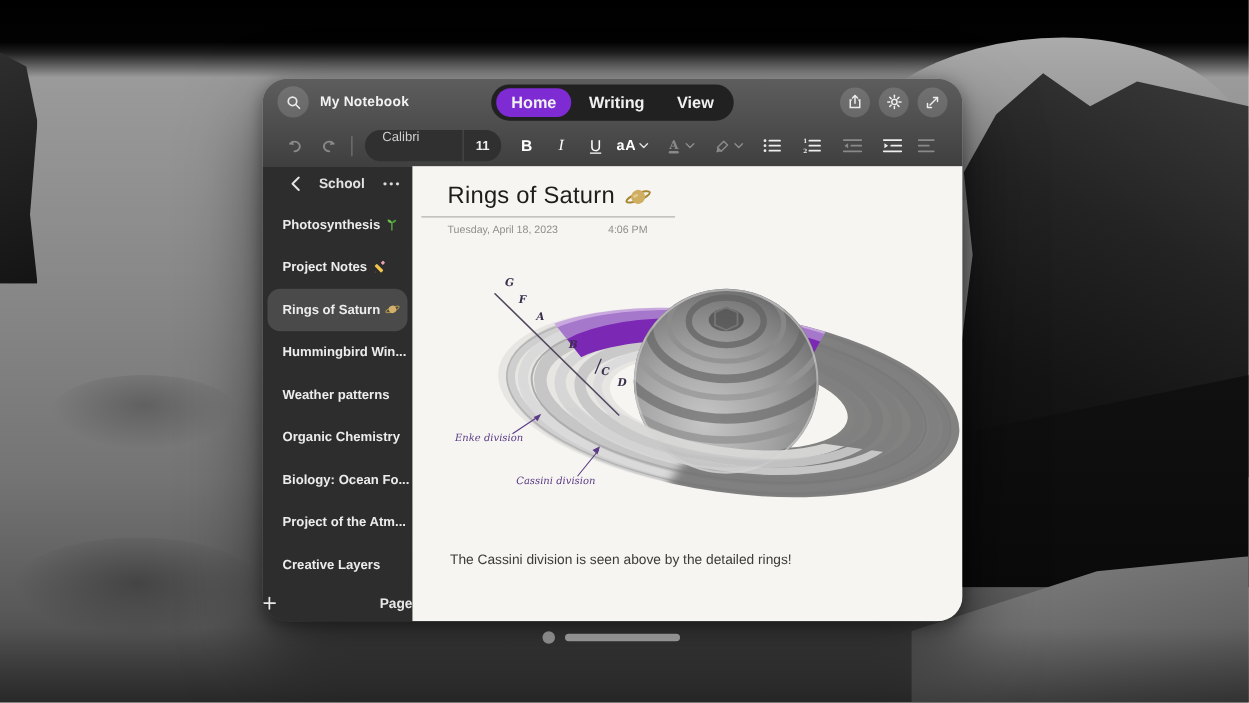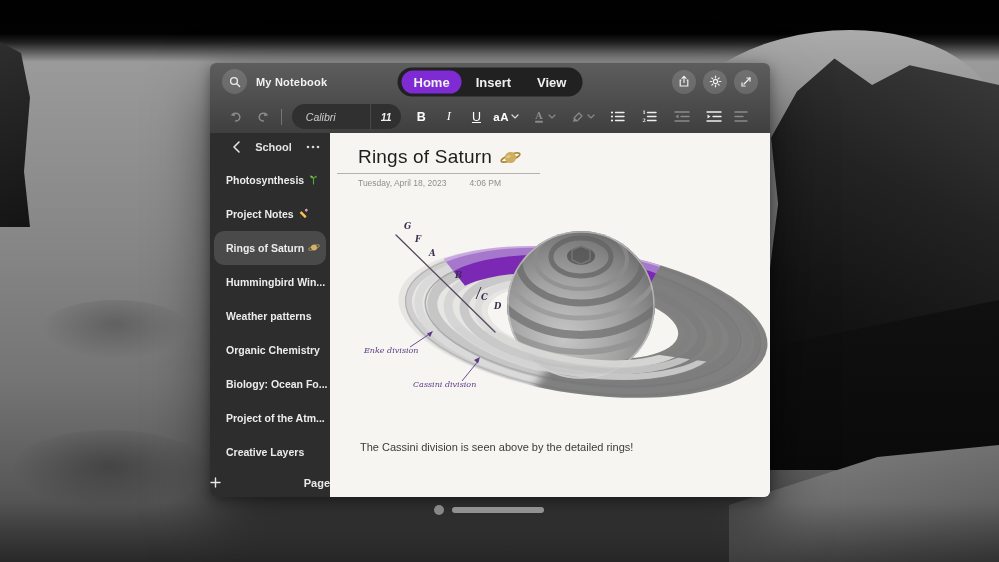--- a/index.html
+++ b/index.html
@@ -22,21 +22,21 @@
     background:linear-gradient(160deg,#2e2e2e,#141414); clip-path:polygon(0 0, 70% 6%, 100% 30%, 80% 70%, 100% 100%, 0 100%); }
   .crater1 { position:absolute; left:40px; top:300px; width:150px; height:60px; border-radius:50%;
     background:radial-gradient(ellipse at 50% 40%, rgba(0,0,0,.22), transparent 70%); }
   .crater2 { position:absolute; left:10px; top:430px; width:200px; height:80px; border-radius:50%;
     background:radial-gradient(ellipse at 50% 45%, rgba(0,0,0,.28), transparent 70%); }
   .ground-dark { position:absolute; left:0; bottom:0; width:100%; height:60px;
     background:linear-gradient(180deg, transparent, rgba(0,0,0,.35)); }
 
   
   .window { position:absolute; left:210px; top:63px; width:560px; height:434px;
-    border-radius:6px; overflow:hidden; box-shadow:0 30px 60px rgba(0,0,0,.55), 0 4px 14px rgba(0,0,0,.4);
+    border-radius:20px; overflow:hidden; box-shadow:0 30px 60px rgba(0,0,0,.55), 0 4px 14px rgba(0,0,0,.4);
     display:flex; flex-direction:column; }
 
   .toolbar { height:70px; flex:0 0 70px; background:linear-gradient(180deg,#5d5d5d 0%,#4d4d4d 55%,#3f3f3f 100%); }
   .tb-row1 { height:37px; display:flex; align-items:center; padding:0 12px; position:relative; }
   .tb-row2 { height:33px; display:flex; align-items:center; padding:0 18px; }
 
   .search-circle { width:25px; height:25px; border-radius:50%; background:rgba(255,255,255,.14);
     display:flex; align-items:center; justify-content:center; flex:0 0 auto; }
   .notebook-label { color:#f2f2f2; font-size:11px; font-weight:700; margin-left:9px; letter-spacing:.2px; }
 
@@ -45,21 +45,21 @@
   .tab { color:#f0f0f0; font-size:13px; font-weight:700; padding:4px 12px; border-radius:12px; cursor:default; }
   .tab.active { background:#7e2bd3; }
 
   .tb-right { margin-left:auto; display:flex; gap:7px; }
   .circ-btn { width:24px; height:24px; border-radius:50%; background:rgba(255,255,255,.14);
     display:flex; align-items:center; justify-content:center; }
 
   .tb-icon { display:flex; align-items:center; justify-content:center; }
   .dim { opacity:.45; }
   .tb-divider { width:1px; height:16px; background:rgba(255,255,255,.25); margin:0 10px; }
-  .font-pill { background:#303030; border-radius:14px; height:25px; display:flex; align-items:center; overflow:hidden; margin-right:6px;font-style:italic; }
+  .font-pill { background:#303030; border-radius:14px; height:25px; display:flex; align-items:flex-start; overflow:hidden; margin-right:6px; }
   .font-name { color:#cfcfcf; font-size:10.5px; padding:0 14px; width:84px; }
   .font-size { color:#efefef; font-size:10.5px; font-weight:700; width:35px; text-align:center;
     border-left:1px solid rgba(255,255,255,.12); height:100%; display:flex; align-items:center; justify-content:center; }
   .fmt { color:#fff; font-size:12.5px; width:30px; text-align:center; }
   .fmt-b { font-weight:800; }
   .fmt-i { font-style:italic; font-family:"Liberation Serif", serif; }
   .fmt-u { text-decoration:underline; }
   .fmt-aa { font-size:11.5px; font-weight:700; letter-spacing:.5px; width:auto; }
   .chev { margin-left:2px; }
   .tb-gap { width:14px; }
@@ -77,21 +77,21 @@
   .sb-item.selected { background:#4a4a4a; }
   .sb-item .emo { margin-left:4px; display:inline-flex; }
   .sb-addpage { height:38px; display:flex; align-items:center; justify-content:space-between; gap:7px;
     color:#e8e8e8; font-size:11px; font-weight:700; }
 
   
   .content { flex:1; background:#f6f5f2; position:relative; overflow:hidden; }
   .page-title-row { display:flex; align-items:center; gap:8px; margin:13px 0 0 28px; }
   .page-title { font-size:19px; color:#1f1d1b; font-weight:500; letter-spacing:.2px; }
   .title-rule { height:1px; background:#b5b2ad; width:203px; margin:5px 0 0 7px; }
-  .date-row { display:flex; gap:23px; margin:4px 0 0 28px; color:#918f8b; font-size:8.5px; }
+  .date-row { display:flex; gap:40px; margin:4px 0 0 28px; color:#918f8b; font-size:8.5px; }
   .figure { margin:10px 0 0 28px; }
   .caption { margin:4px 0 0 30px; color:#3d3b38; font-size:11px; font-weight:500; }
 
   
   .win-close { position:absolute; left:434px; top:505px; width:10px; height:10px; border-radius:50%;
     background:rgba(225,225,225,.5); }
   .win-bar { position:absolute; left:452px; top:507px; width:92px; height:6px; border-radius:3px;
     background:rgba(230,230,230,.55); }
 
   svg text { font-family:"DejaVu Serif", serif; }
@@ -118,21 +118,21 @@
       <div class="search-circle">
         <svg width="12" height="12" viewBox="0 0 12 12">
           <circle cx="5" cy="5" r="3.4" fill="none" stroke="#e9e9e9" stroke-width="1.4"></circle>
           <line x1="7.6" y1="7.6" x2="10.6" y2="10.6" stroke="#e9e9e9" stroke-width="1.4" stroke-linecap="round"></line>
         </svg>
       </div>
       <span class="notebook-label">My Notebook</span>
 
       <div class="tabs">
         <div class="tab active">Home</div>
-        <div class="tab">Insert</div>
+        <div class="tab">Writing</div>
         <div class="tab">View</div>
       </div>
 
       <div class="tb-right">
         <div class="circ-btn">
           <svg width="12" height="13" viewBox="0 0 12 13">
             <path d="M3 5 H2.2 V11 H9.8 V5 H9" fill="none" stroke="#eee" stroke-width="1.2" stroke-linecap="round"></path>
             <line x1="6" y1="1.5" x2="6" y2="7.5" stroke="#eee" stroke-width="1.2" stroke-linecap="round"></line>
             <path d="M4 3.4 L6 1.4 L8 3.4" fill="none" stroke="#eee" stroke-width="1.2" stroke-linecap="round" stroke-linejoin="round"></path>
           </svg>

